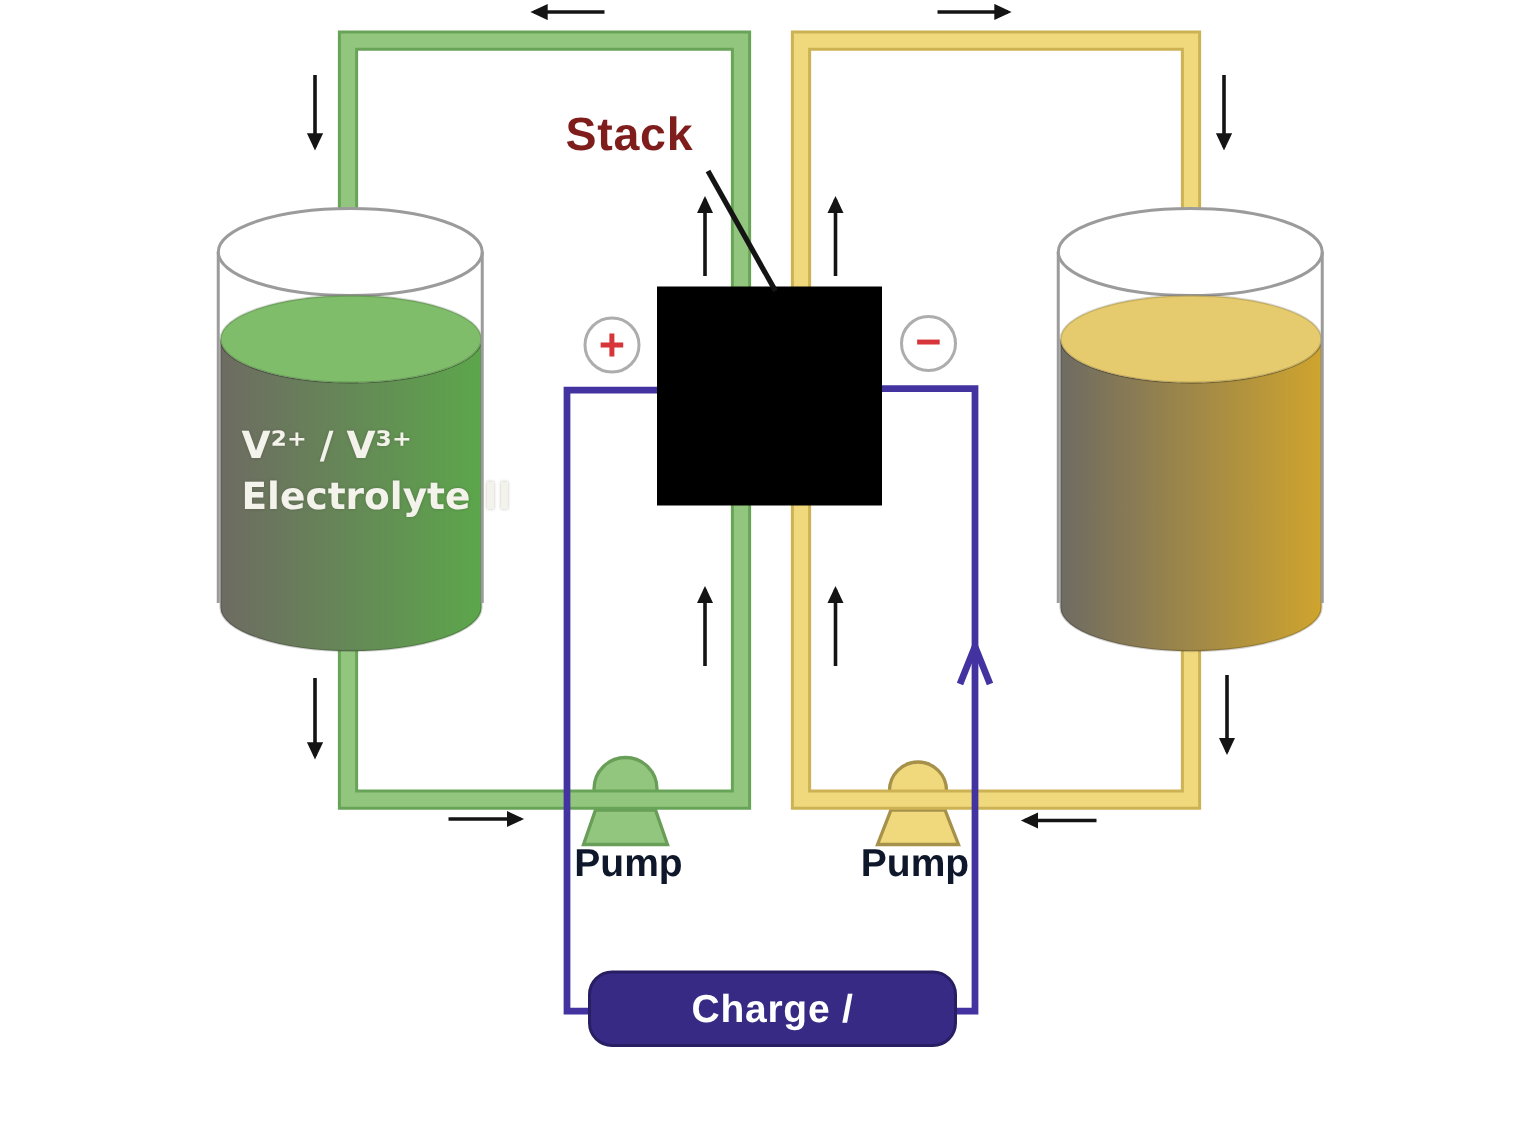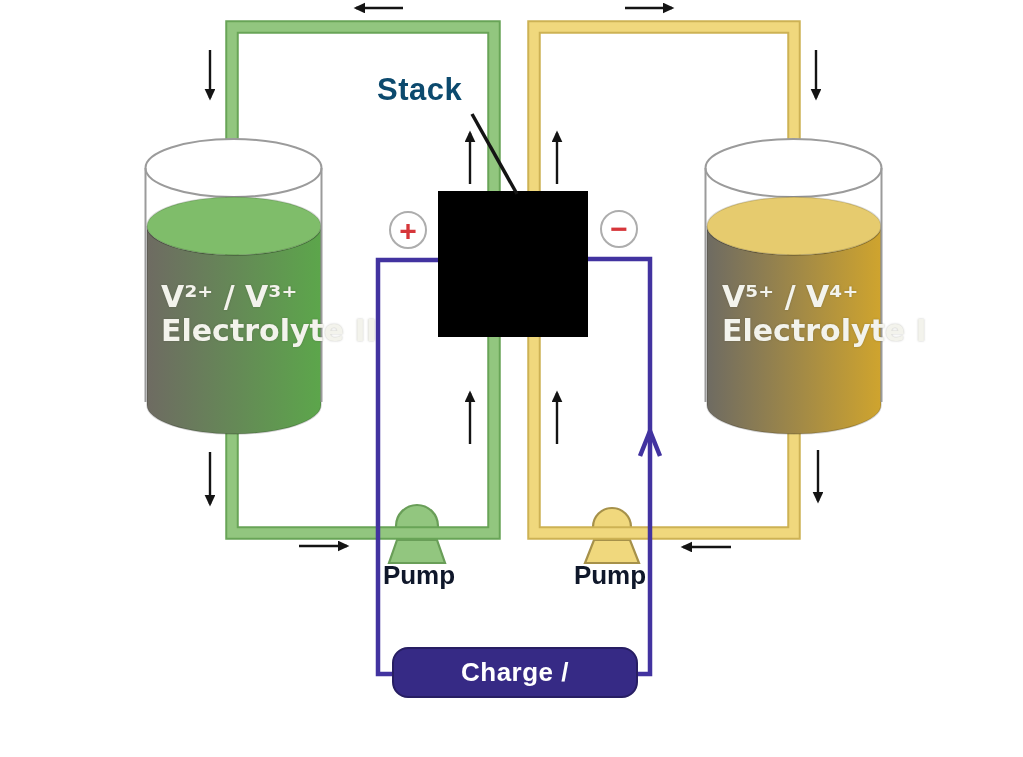--- a/index.html
+++ b/index.html
@@ -32,25 +32,25 @@
 
   .pump-green  { fill: var(--green-pipe); stroke: #699e58; stroke-width: 2.2; }
   .pump-yellow { fill: var(--yellow-pipe); stroke: #a6914a; stroke-width: 2.2; }
 
   .flow-arrow { stroke: var(--arrow-black); stroke-width: 2.4; fill: none; }
 
   
   .overlay { position: absolute; }
   .stack-label {
     left: 377px; top: 72px;
-    font-size: 31px; font-weight: 700; color: #0c4a6e; letter-spacing: 0.5px;
+    font-size: 31px; font-weight: 700; color: #7f1d1d; letter-spacing: 0.5px;
   }
   .tank-label {
     font-family: "DejaVu Sans", sans-serif;
-    color: #f3f3ec; font-size: 30px; font-weight: 600; line-height: 34px;
+    color: #f3f3ec; font-size: 25px; font-weight: 600; line-height: 34px;
     text-shadow: 0 0 2px rgba(60,60,50,0.35);
   }
   .tank-label-left  { left: 161px; top: 280px; }
   .tank-label-right { left: 722px; top: 280px; }
   .tank-label span { display: block; }
 
   .terminal {
     width: 38px; height: 38px; border-radius: 50%;
     background: #ffffff; border: 2.5px solid #adadad;
     color: var(--terminal-red);
@@ -156,23 +156,19 @@
 
   <div class="overlay stack-label">Stack</div>
 
   <div class="overlay terminal terminal-plus">+</div>
   <div class="overlay terminal terminal-minus">−</div>
 
   <div class="overlay tank-label tank-label-left">
     <span>V²⁺ / V³⁺</span>
     <span>Electrolyte II</span>
   </div>
-  <div class="overlay tank-label tank-label-right">
-    <span>V⁵⁺ / V⁴⁺</span>
-    <span>Electrolyte I</span>
-  </div>
 
   <div class="overlay pump-label pump-label-left">Pump</div>
   <div class="overlay pump-label pump-label-right">Pump</div>
 
   <div class="overlay charge-box">Charge / Discharge</div>
 
 </div>
 
 </body></html>

